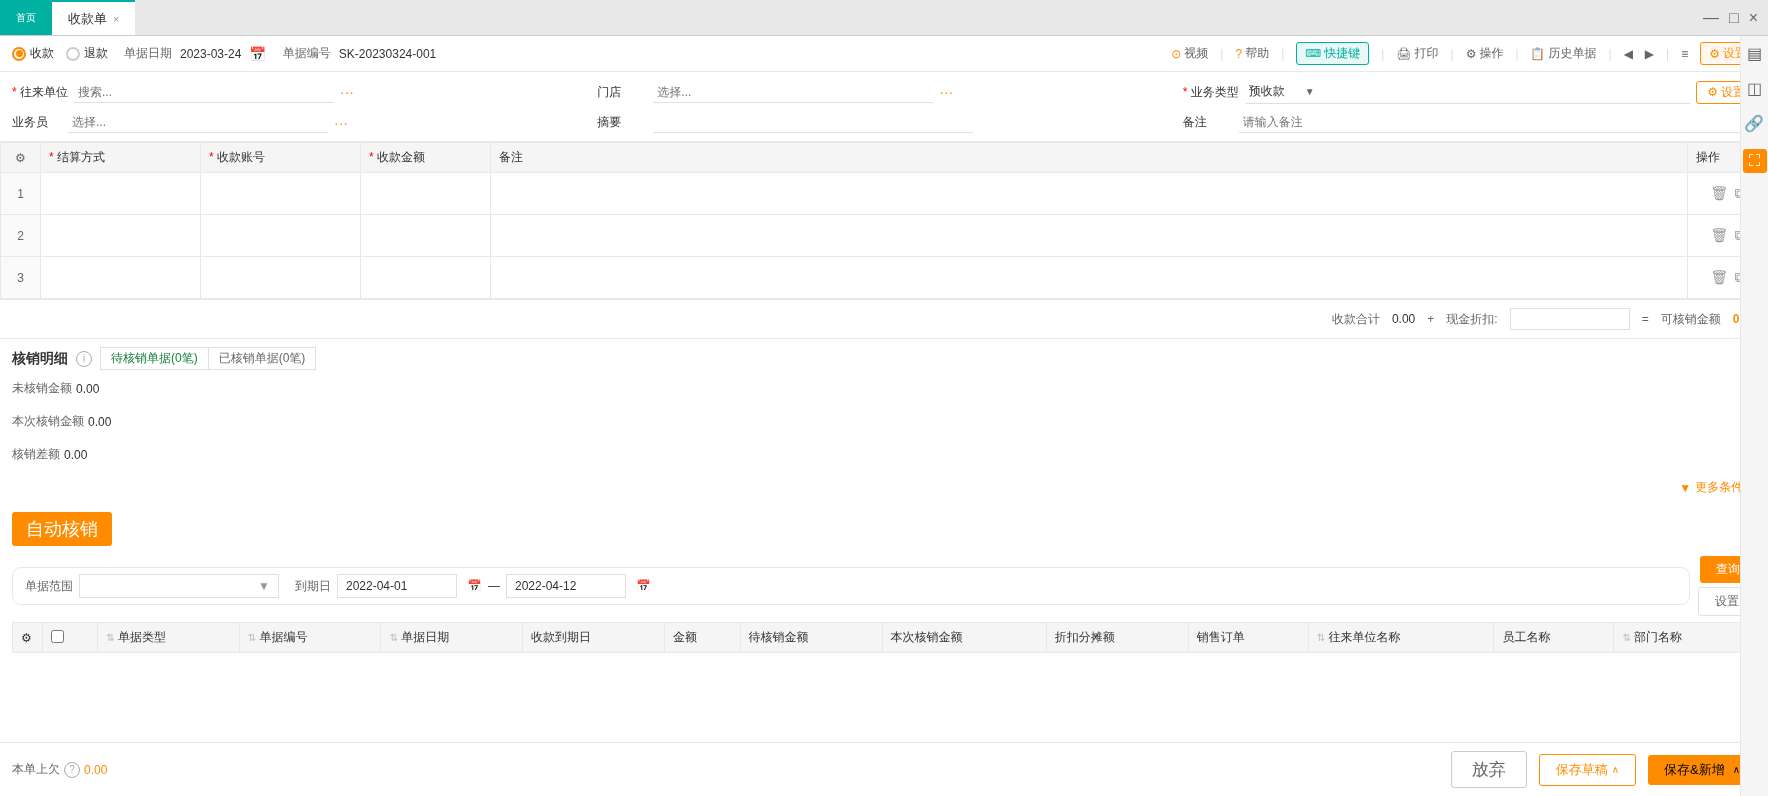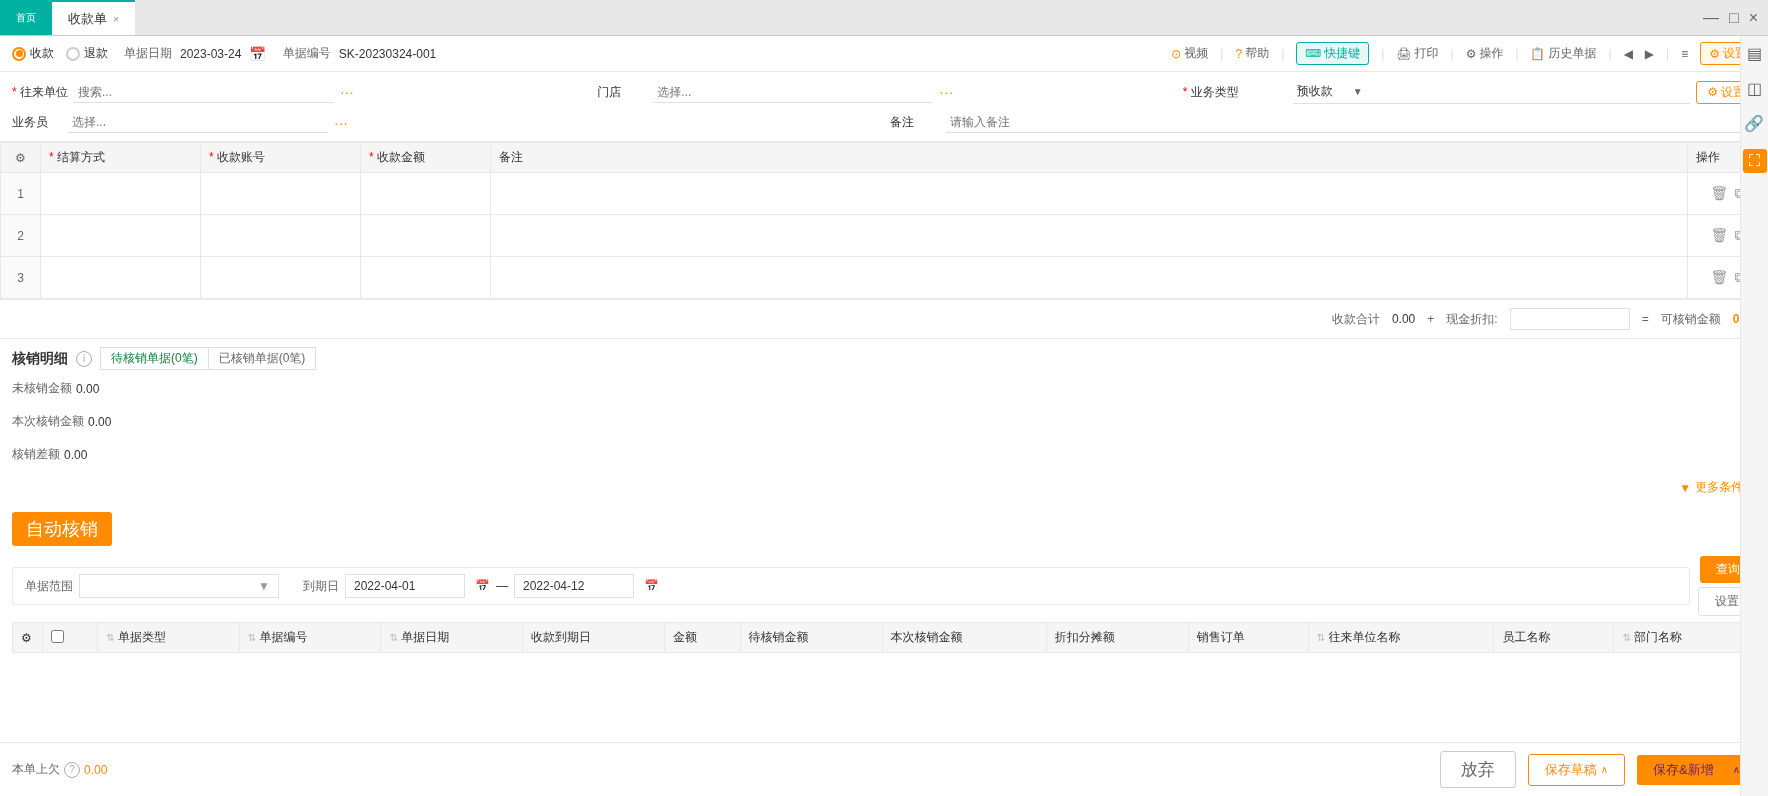--- a/index.html
+++ b/index.html
@@ -34,21 +34,21 @@
     .settings-btn-top { background: #fff8f0; border: 1px solid #ff8c00; color: #ff8c00; padding: 2px 8px; border-radius: 3px; cursor: pointer; font-size: 12px; display: flex; align-items: center; gap: 4px; }
 
     
     .form-section { padding: 8px 12px; border-bottom: 1px solid #e8e8e8; display: flex; flex-direction: column; gap: 8px; }
     .form-row { display: flex; align-items: center; gap: 12px; }
     .form-field { display: flex; align-items: center; gap: 6px; flex: 1; }
     .form-label { color: #333; white-space: nowrap; min-width: 50px; }
     .form-label.required::before { content: '* '; color: #f00; }
     .form-input { border: none; border-bottom: 1px solid #e0e0e0; outline: none; padding: 3px 4px; color: #999; font-size: 12px; flex: 1; min-width: 0; background: transparent; cursor: pointer; }
     .more-btn { color: #ff8c00; cursor: pointer; font-size: 14px; flex-shrink: 0; }
-    .business-type-select { display: flex; align-items: center; gap: 16px; border: none; border-bottom: 1px solid #e0e0e0; padding: 3px 4px; min-width: 120px; color: #333; cursor: pointer; margin-left: 48px; }
+    .business-type-select { display: flex; align-items: center; gap: 16px; border: none; border-bottom: 1px solid #e0e0e0; padding: 3px 4px; min-width: 120px; color: #333; cursor: pointer; }
     .chevron-down { color: #666; font-size: 10px; margin-left: 4px; }
     .settings-btn { color: #ff8c00; border: 1px solid #ff8c00; padding: 2px 10px; border-radius: 3px; cursor: pointer; font-size: 12px; display: flex; align-items: center; gap: 3px; }
 
     
     .table-section { flex: 0 0 auto; border-bottom: 1px solid #e8e8e8; }
     .data-table { width: 100%; border-collapse: collapse; }
     .data-table th { background: #f5f5f5; border: 1px solid #e8e8e8; padding: 6px 8px; text-align: left; color: #333; font-weight: normal; white-space: nowrap; }
     .data-table th.required::before { content: '* '; color: #f00; }
     .data-table td { border: 1px solid #e8e8e8; padding: 6px 8px; height: 42px; }
     .data-table td:first-child { text-align: center; color: #666; background: #fafafa; width: 40px; }
@@ -92,30 +92,30 @@
     .bottom-table { width: 100%; border-collapse: collapse; min-width: 1400px; }
     .bottom-table th { background: #f5f5f5; border: 1px solid #e8e8e8; padding: 6px 8px; text-align: left; color: #333; font-weight: normal; white-space: nowrap; font-size: 12px; }
     .checkbox-th { width: 30px; text-align: center; }
     .sort-icon { color: #bbb; font-size: 10px; }
 
     
     .bottom-bar { display: flex; align-items: center; padding: 8px 12px; border-top: 1px solid #e8e8e8; background: #fff; gap: 12px; }
     .bottom-info { display: flex; align-items: center; gap: 4px; color: #666; font-size: 12px; }
     .btn-abandon { border: 1px solid #ccc; background: #fff; color: #666; padding: 6px 20px; border-radius: 3px; cursor: pointer; font-size: 17px; margin-left: auto; }
     .btn-save-draft { border: 1px solid #ff8c00; background: #fff; color: #ff8c00; padding: 6px 16px; border-radius: 3px; cursor: pointer; font-size: 13px; display: flex; align-items: center; gap: 4px; }
-    .btn-save-new { background: #ff8c00; color: #701a75; border: none; padding: 6px 16px; border-radius: 3px; cursor: pointer; font-size: 13px; display: flex; align-items: center; gap: 19px; }
+    .btn-save-new { background: #ff8c00; color: #000000; border: none; padding: 6px 16px; border-radius: 3px; cursor: pointer; font-size: 13px; display: flex; align-items: center; gap: 8px; }
     .btn-chevron { font-size: 10px; }
 
     
     .right-panel { position: fixed; right: 0; top: 36px; width: 28px; background: #f5f5f5; border-left: 1px solid #e8e8e8; display: flex; flex-direction: column; align-items: center; padding: 8px 0; gap: 16px; z-index: 10; height: calc(796px - 36px); }
     .right-panel-icon { color: #666; cursor: pointer; font-size: 16px; display: flex; align-items: center; justify-content: center; }
     .right-panel-icon.active { background: #ff8c00; color: #fff; width: 24px; height: 24px; border-radius: 3px; }
 
     .filter-row-outer { display: flex; align-items: center; gap: 8px; margin-bottom: 6px; }
-    .filter-row-inner { flex: 1; display: flex; align-items: center; gap: 24px; border: 1px solid #e8e8e8; padding: 6px 12px; border-radius: 3px; }
+    .filter-row-inner { flex: 1; display: flex; align-items: center; gap: 16px; border: 1px solid #e8e8e8; padding: 6px 12px; border-radius: 9px; }
     .filter-actions { display: flex; flex-direction: column; gap: 4px; }
   </style>
 </head>
 <body>
 
 <div class="tab-bar">
   <div class="tab-home">首页</div>
   <div class="tab-item active">
     <span>收款单</span>
     <span class="tab-close">×</span>
@@ -219,20 +219,24 @@
       </div>
     </div>
     <div class="form-row">
 
       <div class="form-field" style="flex:2">
         <span class="form-label">业务员</span>
         <input class="form-input" type="text" style="max-width: 260px;" placeholder="选择...">
         <span class="more-btn">···</span>
       </div>
 
+      <div class="form-field" style="flex:2">
+        <span class="form-label">摘要</span>
+        <input class="form-input" type="text" style="max-width: 320px;">
+      </div>
 
       <div class="form-field" style="flex:2">
         <span class="form-label">备注</span>
         <input class="form-input" type="text" style="flex: 1 1 0%;" placeholder="请输入备注">
       </div>
     </div>
   </div>
 
   <div class="table-section">
     <table class="data-table">

